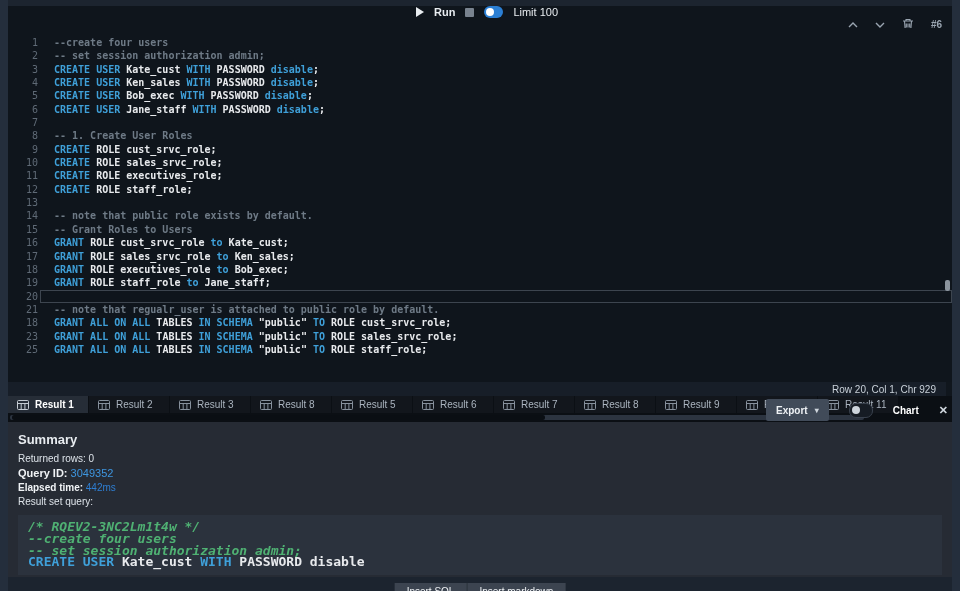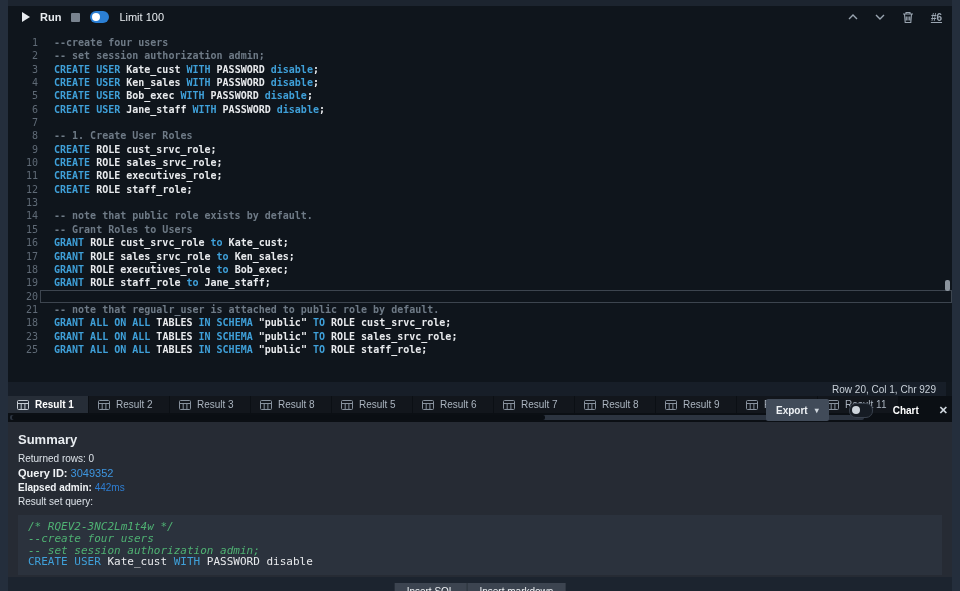--- a/index.html
+++ b/index.html
@@ -4,21 +4,21 @@
 <style>
   html,body{margin:0;padding:0;background:#10161d;}
   .app{position:relative;width:960px;height:591px;background:#1c242f;overflow:hidden;
        font-family:"Liberation Sans",sans-serif;-webkit-font-smoothing:antialiased;}
   .rail{position:absolute;top:0;bottom:0;width:8px;background:#242e3c;}
   .rail.left{left:0}.rail.right{right:0}
   .main{position:absolute;left:8px;top:6px;width:944px;height:571px;background:#10161d;}
 
   
   .toolbar{position:absolute;left:0;top:0;right:0;height:22px;display:flex;align-items:center;
-           background:#0f151c;border-bottom:1px solid #1d242e;color:#e8ecf0;}
+           background:#0f151c;border-bottom:1px solid #1d242e;color:#e8ecf0;flex-direction:column;}
   .toolbar .left-group{display:flex;align-items:center;gap:10px;padding-left:14px;}
   .run-label{font-size:11px;font-weight:700;}
   .stop-square{width:9px;height:9px;background:#79838f;border-radius:1px;}
   .toggle-on{width:19px;height:12px;border-radius:7px;background:#2b7fd4;position:relative;}
   .toggle-on .knob{position:absolute;left:2px;top:2px;width:8px;height:8px;border-radius:50%;background:#fff;}
   .limit-label{font-size:11px;font-weight:400;}
   .toolbar .right-group{margin-left:auto;display:flex;align-items:center;gap:17px;padding-right:10px;color:#9aa5b1;}
   .shortcut-glyph{font-size:10px;font-weight:700;text-decoration:underline;color:#9aa5b1;}
 
   
@@ -61,21 +61,21 @@
 
   
   .results{position:absolute;left:0;top:416px;right:0;height:155px;background:#262b34;color:#e8ecf0;}
   .summary-heading{font-size:13px;font-weight:700;padding:10px 0 4px 10px;}
   .srow{font-size:10px;padding:1.5px 0 1.5px 10px;color:#dde3e9;}
   .srow .lbl-bold{font-weight:700;color:#f0f3f6;}
   .srow.qid{font-size:11px;}
   .link-blue{color:#3e96e0;}
   .deep-blue{color:#2e7ed2;}
   .query-block{margin:7px 10px 0 10px;background:#2b323d;padding:6px 10px 7px 10px;
-               font-family:"DejaVu Sans Mono",monospace;font-size:11px;font-weight:400;}
+               font-family:"DejaVu Sans Mono",monospace;font-size:13px;font-weight:700;}
   .qline{height:11.8px;line-height:11.8px;white-space:pre;}
 
   
   .footer-btns{position:absolute;left:50%;transform:translateX(-50%);top:583px;display:flex;}
   .footer-btn{background:#3c4450;color:#eef1f4;font-size:10px;height:22px;display:flex;align-items:flex-start;
               padding:3px 12px 0 12px;border-right:1px solid #2a313b;}
   .footer-btn:last-child{border-right:none;}
 </style>
 </head>
 <body>
@@ -263,21 +263,21 @@
           <span class="knob"></span>
         </span>
       <span class="chart-label">Chart</span>
       <span class="close-x">✕</span>
     </div>
 
     <div class="results">
       <div class="summary-heading">Summary</div>
       <div class="srow"><span>Returned rows:</span> <span>0</span></div>
       <div class="srow qid"><span class="lbl-bold">Query ID:</span> <span class="link-blue">3049352</span></div>
-      <div class="srow"><span class="lbl-bold">Elapsed admin:</span> <span class="deep-blue">442ms</span></div>
+      <div class="srow"><span class="lbl-bold">Elapsed time:</span> <span class="deep-blue">442ms</span></div>
       <div class="srow"><span>Result set query:</span></div>
       <div class="query-block" id="query-block">
           <div class="qline"><span class="g">/* RQEV2-3NC2Lm1t4w */</span></div>
           <div class="qline"><span class="g">--create four users</span></div>
           <div class="qline"><span class="g">-- set session authorization admin;</span></div>
           <div class="qline"><span class="k">CREATE USER </span><span class="p">Kate_cust </span><span class="k">WITH </span><span class="p">PASSWORD disable</span></div>
         </div>
     </div>
   </div>
 

